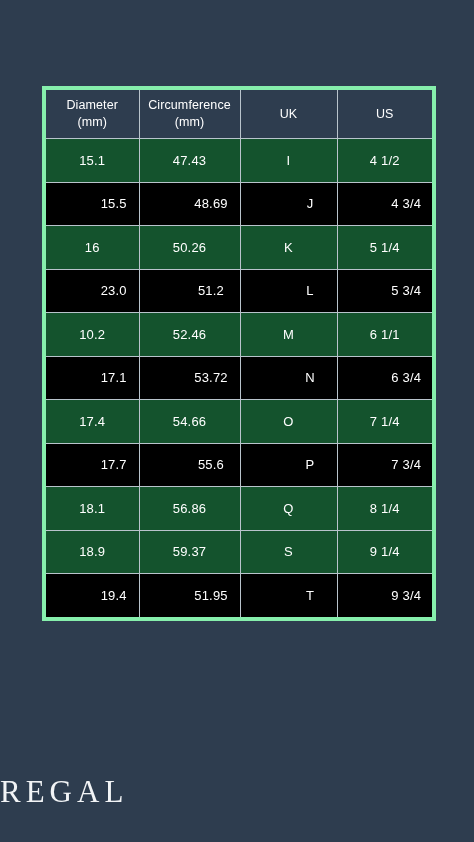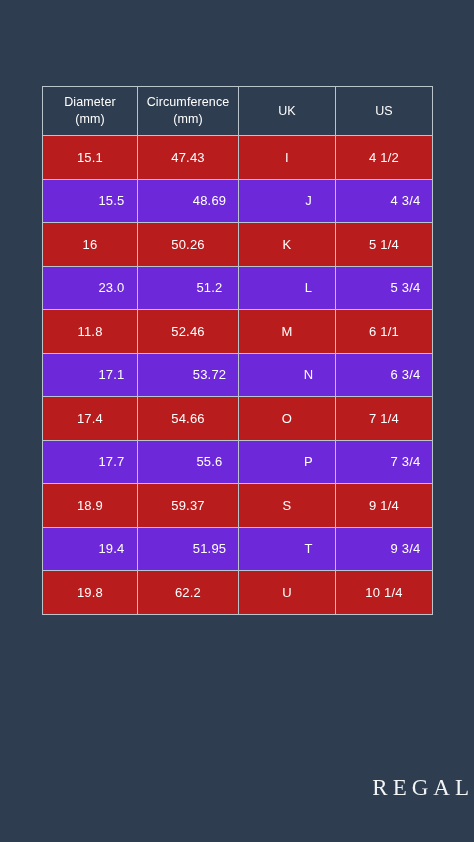--- a/index.html
+++ b/index.html
@@ -23,21 +23,21 @@
   .table-wrap {
     position: absolute;
     left: 42px;
     top: 86px;
     width: 390px;
   }
   table.size-table {
     width: 390px;
     border-collapse: collapse;
     table-layout: fixed;
-    border: 1px solid #86efac;
+    border: 4px solid #86efac;
   }
   table.size-table col.c-diameter { width: 95px; }
   table.size-table col.c-circumference { width: 101px; }
   table.size-table col.c-uk { width: 97px; }
   table.size-table col.c-us { width: 97px; }
 
   table.size-table th,
   table.size-table td {
     border: 1px solid #b9c4cc;
     text-align: center;
@@ -53,37 +53,37 @@
     line-height: 1.35;
     letter-spacing: 0.1px;
   }
   table.size-table tbody td {
     height: 42.5px;
     font-size: 13px;
     font-weight: 400;
     letter-spacing: 0.2px;
   }
   table.size-table tbody tr.row-light td {
-    background: #b91c1c;
+    background: #14532d;
   }
   table.size-table tbody tr.row-dark td {
-    background: #6d28d9;
+    background: #000000;
     padding-left: 43px;
   }
   .hdr-line2 {
     display: block;
   }
   .brand {
     position: absolute;
     left: 0;
     right: 0;
     top: 776px;
-    text-align: right;
+    text-align: left;
     font-family: "Liberation Serif", serif;
-    font-size: 23px;
+    font-size: 31px;
     letter-spacing: 5px;
     color: #f2f4f6;
     font-weight: 400;
     line-height: 1;
   }
 </style>
 </head>
 <body>
 
 <div class="page">
@@ -123,21 +123,21 @@
             <td>K</td>
             <td>5 1/4</td>
           </tr>
           <tr class="row-dark">
             <td>23.0</td>
             <td>51.2</td>
             <td>L</td>
             <td>5 3/4</td>
           </tr>
           <tr class="row-light">
-            <td>11.8</td>
+            <td>10.2</td>
             <td>52.46</td>
             <td>M</td>
             <td>6 1/1</td>
           </tr>
           <tr class="row-dark">
             <td>17.1</td>
             <td>53.72</td>
             <td>N</td>
             <td>6 3/4</td>
           </tr>
@@ -147,36 +147,36 @@
             <td>O</td>
             <td>7 1/4</td>
           </tr>
           <tr class="row-dark">
             <td>17.7</td>
             <td>55.6</td>
             <td>P</td>
             <td>7 3/4</td>
           </tr>
           <tr class="row-light">
+            <td>18.1</td>
+            <td>56.86</td>
+            <td>Q</td>
+            <td>8 1/4</td>
+          </tr>
+          <tr class="row-light">
             <td>18.9</td>
             <td>59.37</td>
             <td>S</td>
             <td>9 1/4</td>
           </tr>
           <tr class="row-dark">
             <td>19.4</td>
             <td>51.95</td>
             <td>T</td>
             <td>9 3/4</td>
           </tr>
-          <tr class="row-light">
-            <td>19.8</td>
-            <td>62.2</td>
-            <td>U</td>
-            <td>10 1/4</td>
-          </tr>
         </tbody>
     </table>
   </div>
 
   <div class="brand">REGAL</div>
 
 </div>
 
 </body></html>

